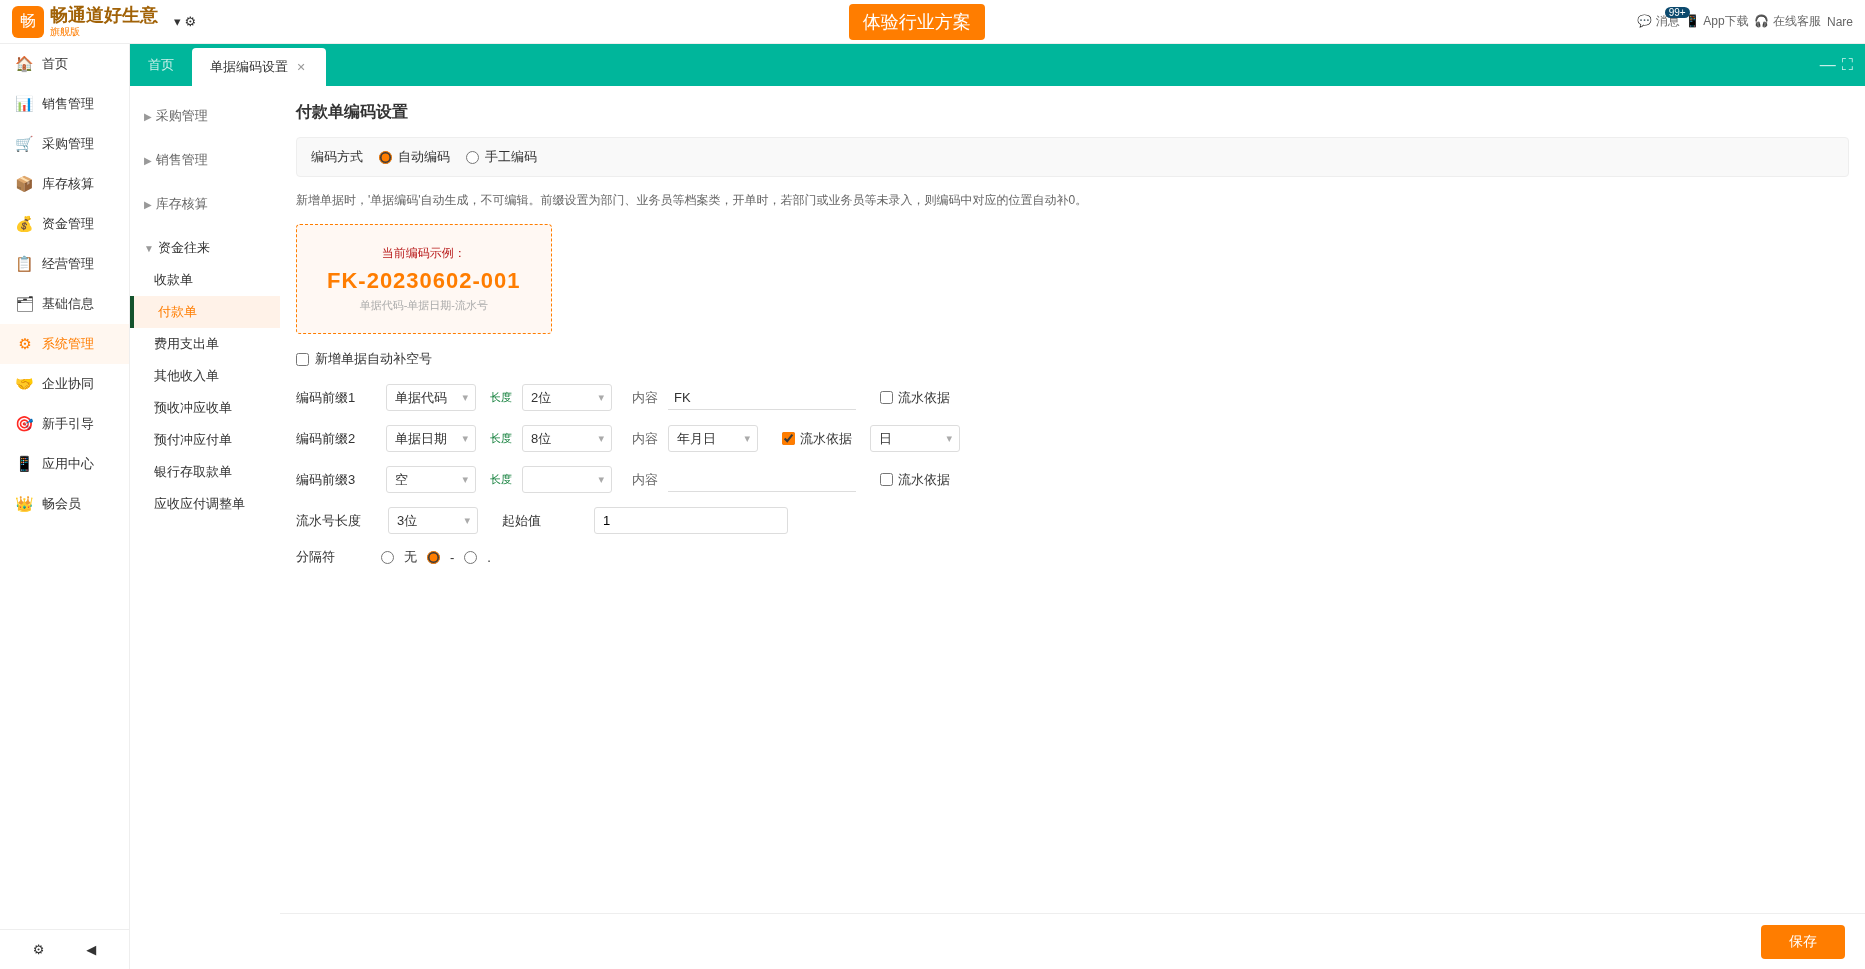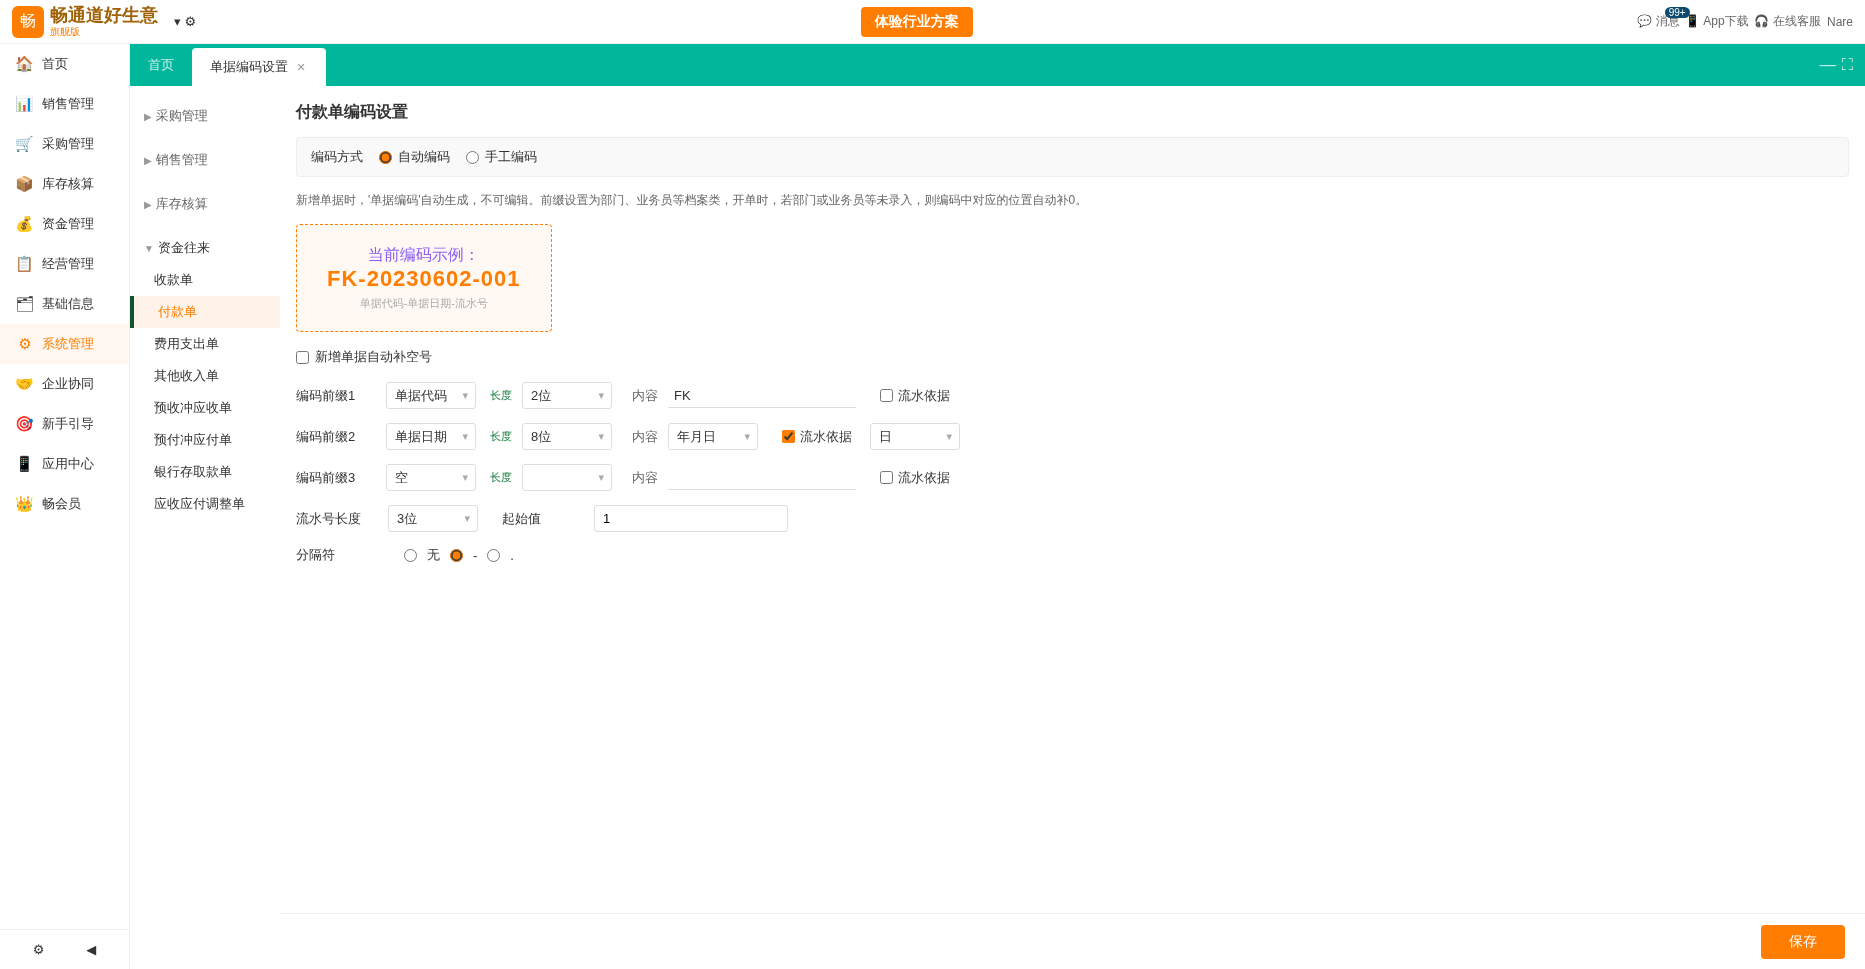--- a/index.html
+++ b/index.html
@@ -12,21 +12,21 @@
       padding: 0 12px; position: fixed; top: 0; left: 0; right: 0; z-index: 100;
     }
     .top-bar-left { display: flex; align-items: center; gap: 8px; }
     .top-bar-logo { display: flex; align-items: center; gap: 6px; }
     .logo-icon { width: 32px; height: 32px; background: #ff7d00; border-radius: 6px; display: flex; align-items: center; justify-content: center; color: #fff; font-size: 16px; }
     .logo-text { display: flex; flex-direction: column; line-height: 1.2; }
     .logo-main { font-size: 18px; color: #a16207; font-weight: bold; }
     .logo-sub { font-size: 10px; color: #ff7d00; }
     .top-bar-nav { display: flex; align-items: center; gap: 4px; margin-left: 8px; }
     .top-bar-center { display: flex; align-items: center; gap: 8px; }
-    .btn-industry { background: #ff7d00; color: #fff; border: none; padding: 6px 14px; border-radius: 4px; cursor: pointer; font-size: 14px; font-weight: bold; }
+    .btn-industry { background: #ff7d00; color: #fff; border: none; padding: 6px 14px; border-radius: 4px; cursor: pointer; font-size: 18px; }
     .top-bar-right { display: flex; align-items: center; gap: 6px; font-size: 12px; color: #666; }
     .msg-badge { position: relative; }
     .badge { background: #0c4a6e; color: #fff; font-size: 10px; border-radius: 8px; padding: 0 4px; position: absolute; top: -6px; right: -10px; white-space: nowrap; }
 
     
     .main-layout { display: flex; height: 100vh; padding-top: 44px; }
 
     
     .sidebar { width: 130px; background: #fff; border-right: 1px solid #eee; display: flex; flex-direction: column; height: 100%; overflow-y: auto; flex-shrink: 0; }
     .sidebar-item { display: flex; align-items: center; gap: 8px; padding: 11px 16px; cursor: pointer; color: #333; font-size: 13px; }
@@ -53,36 +53,36 @@
     .chevron { font-size: 10px; color: #999; }
 
     
     .form-area { flex: 1; padding: 16px; background: #fff; overflow-y: auto; }
     .form-title { font-size: 16px; font-weight: bold; color: #333; margin-bottom: 14px; }
     .coding-method { display: flex; align-items: center; gap: 16px; padding: 10px 14px; background: #f9f9f9; border: 1px solid #eee; border-radius: 4px; margin-bottom: 14px; }
     .radio-group { display: flex; align-items: center; gap: 6px; }
     .radio-label { font-size: 13px; color: #333; }
     .desc-text { font-size: 12px; color: #666; margin-bottom: 14px; line-height: 1.6; margin-top: 14px; }
     .code-preview-box { border: 1.5px dashed #ff7d00; background: #fff8f3; border-radius: 4px; padding: 20px 30px; display: inline-block; margin-bottom: 16px; text-align: center; }
-    .code-preview-label { font-size: 16px; color: #8b5cf6; }
+    .code-preview-label { font-size: 12px; color: #b91c1c; margin-bottom: 6px; }
     .code-preview-value { font-size: 22px; font-weight: bold; color: #ff7d00; letter-spacing: 1px; }
     .code-preview-sub { font-size: 11px; color: #aaa; margin-top: 4px; }
     .auto-fill-row { display: flex; align-items: center; gap: 6px; margin-bottom: 16px; }
     .form-row { display: flex; align-items: center; gap: 10px; margin-bottom: 14px; flex-wrap: nowrap; }
     .form-label { font-size: 13px; color: #333; width: 80px; flex-shrink: 0; white-space: nowrap; }
     .form-select { border: 1px solid #ddd; border-radius: 3px; padding: 5px 28px 5px 8px; font-size: 13px; color: #333; background: #fff; appearance: none; cursor: pointer; min-width: 90px; position: relative; }
     .select-wrap { position: relative; display: inline-flex; align-items: center; }
     .select-wrap::after { content: '▾'; position: absolute; right: 8px; color: #aaa; font-size: 11px; pointer-events: none; }
     .length-label { font-size: 11px; color: #15803d; margin-left: 4px; }
     .content-label { font-size: 13px; color: #666; margin-left: 10px; }
     .content-input { border: none; border-bottom: 1px solid #ddd; padding: 4px 6px; font-size: 13px; color: #333; min-width: 60px; background: transparent; }
     .checkbox-wrap { display: flex; align-items: center; gap: 5px; margin-left: 14px; }
     .day-select { margin-left: 8px; }
 
-    .separator-row { display: flex; align-items: center; gap: 28px; margin-bottom: 14px; }
+    .separator-row { display: flex; align-items: center; gap: 5px; margin-bottom: 14px; }
     .sep-radio-group { display: flex; align-items: center; gap: 10px; }
     .serial-row { display: flex; align-items: center; gap: 12px; margin-bottom: 14px; }
     .start-input { border: 1px solid #ddd; border-radius: 3px; padding: 5px 8px; font-size: 13px; min-width: 60px; }
 
     
     .footer-bar { height: 56px; background: #fff; border-top: 1px solid #eee; display: flex; align-items: center; justify-content: flex-end; padding: 0 20px; }
     .btn-save { background: #ff7d00; color: #fff; border: none; padding: 8px 28px; border-radius: 4px; cursor: pointer; font-size: 14px; font-weight: 500; }
 
     input[type="radio"] { accent-color: #ff7d00; cursor: pointer; }
     input[type="checkbox"] { accent-color: #ff7d00; cursor: pointer; }

